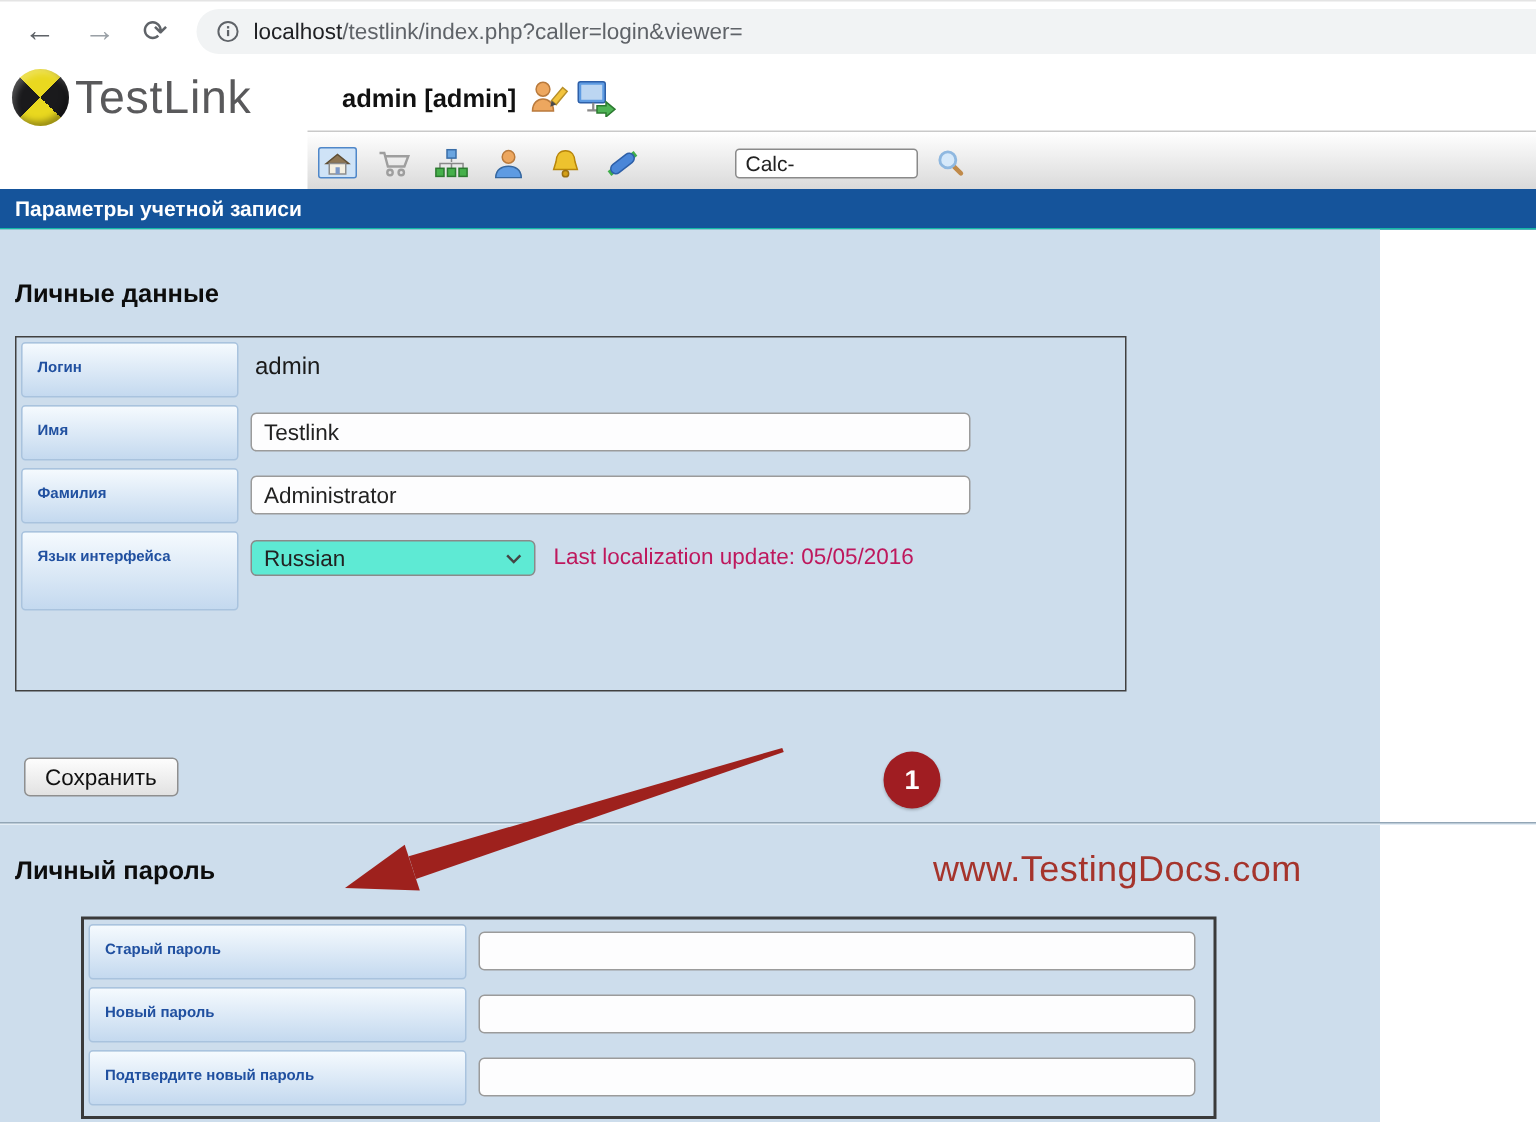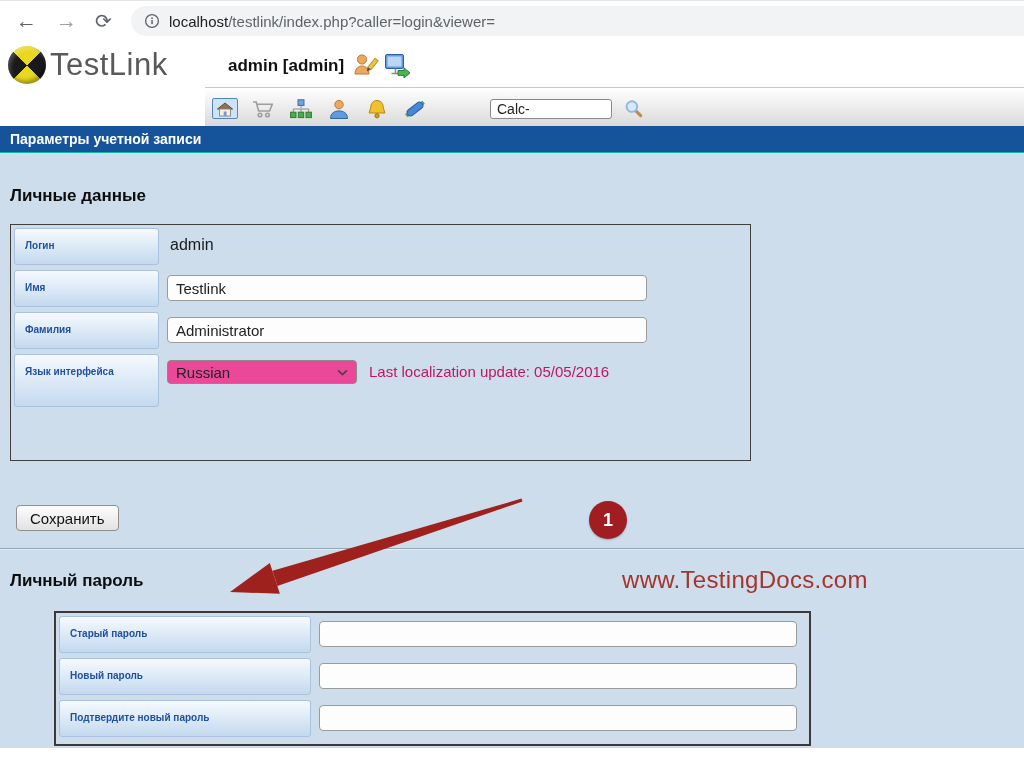--- a/index.html
+++ b/index.html
@@ -56,21 +56,21 @@
   .tb-mag { width:19px; height:19px; cursor:pointer; }
 
   
   .titlebar {
     position:absolute; top:126px; left:0; width:1024px; height:27px;
     background:#15549b; border-bottom:1px solid #14b8a6;
     color:#fff; font-size:14px; font-weight:bold; line-height:26px; padding-left:10px;
   }
 
   
-  .content { position:absolute; top:153px; left:0; width:1024px; bottom:16px; background:#cdddec; }
+  .content { position:absolute; top:153px; left:0; width:920px; bottom:16px; background:#cdddec; }
   .sec-heading { position:absolute; left:10px; font-size:17px; font-weight:bold; color:#0d0d0d; }
   .h-personal { top:33px; }
   .h-password { top:418px; }
 
   .ptable {
     position:absolute; left:10px; top:71px; width:741px; height:237px;
     border:1px solid #404040; padding:3px 0 0 3px;
   }
   .pwtable {
     position:absolute; left:10px; top:458px; width:757px; height:135px;
@@ -87,21 +87,21 @@
   .cell-label.tall { min-height:53px; }
   .static-val { margin-left:11px; padding-top:8px; font-size:16px; color:#1a1a1a; }
   .ti {
     margin-left:8px; margin-top:5px; width:480px; height:26px;
     border:1px solid #9b9b9b; border-radius:4px; background:#fdfdfe;
     font-family:"Liberation Sans",sans-serif; font-size:15px; color:#222; padding:2px 8px;
   }
   .pwtable .ti { width:478px; }
   .select-box {
     margin-left:8px; margin-top:6px; width:190px; height:24px;
-    border:1px solid #8a8a8a; border-radius:4px; background:#ec4899;
+    border:1px solid #8a8a8a; border-radius:4px; background:#5eead4;
     display:flex; align-items:center; justify-content:space-between;
     padding:0 8px; font-size:15px; color:#222; cursor:pointer;
   }
   .select-box svg { width:11px; height:7px; }
   .locale-note { margin-left:12px; padding-top:9px; font-size:15px; color:#be185d; }
 
   .save-btn {
     position:absolute; left:16px; top:352px; height:26px; padding:0 13px;
     background:linear-gradient(#fdfdfd,#e2e2e2);
     border:1px solid #8f8f8f; border-radius:4px;

